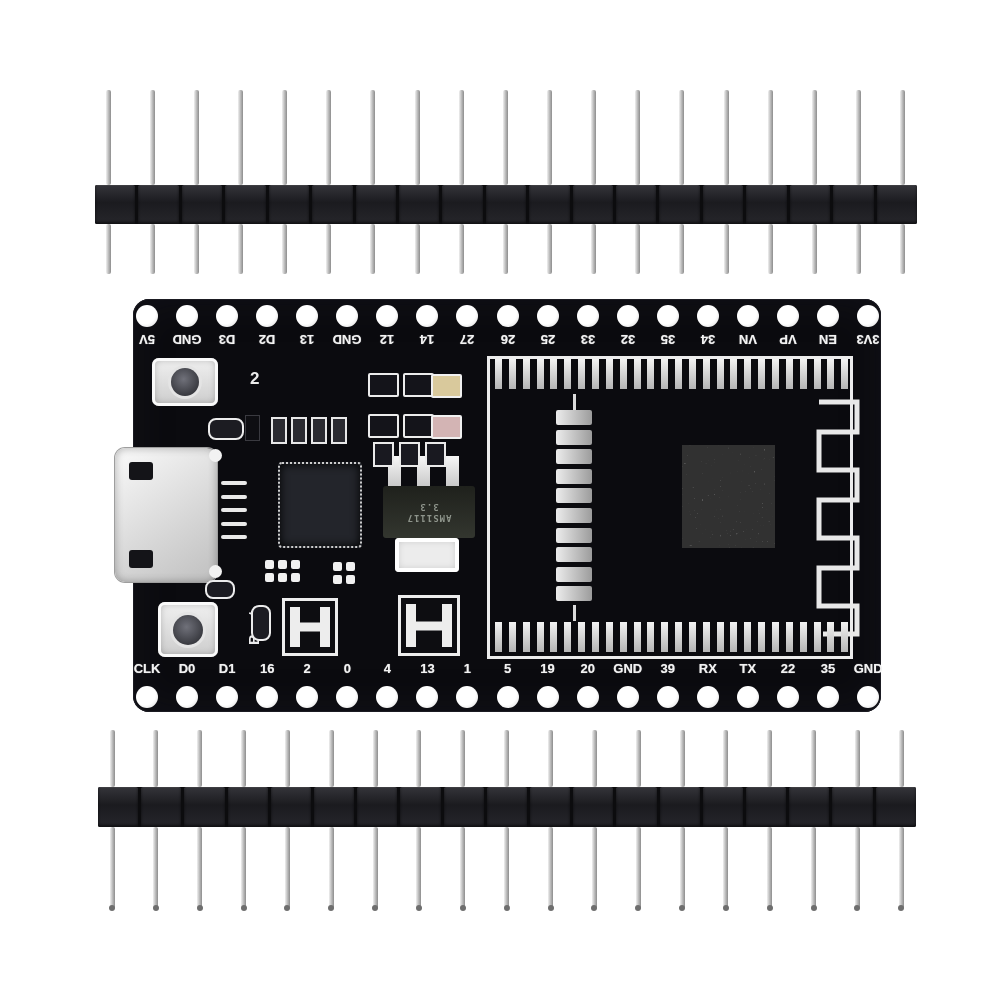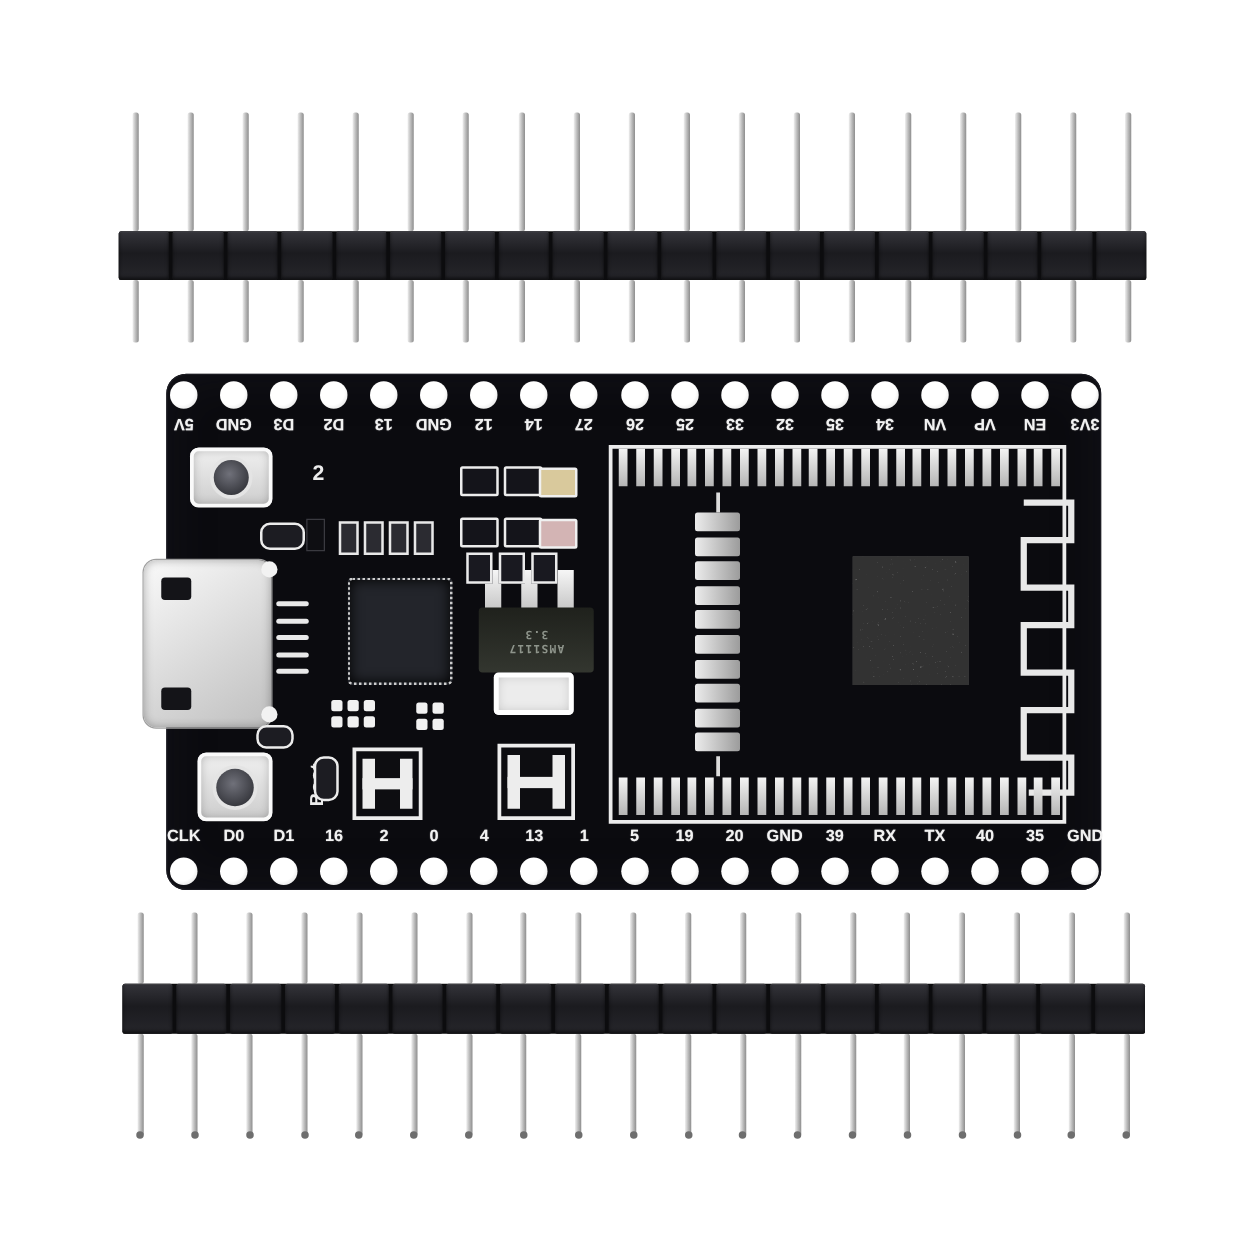--- a/index.html
+++ b/index.html
@@ -331,21 +331,21 @@
       <div class="plabel" style="left: 434.66px; top: 361px;">20</div>
       <div class="pad" style="left: 483.72px; top: 387px;"></div>
       <div class="plabel" style="left: 474.72px; top: 361px;">GND</div>
       <div class="pad" style="left: 523.78px; top: 387px;"></div>
       <div class="plabel" style="left: 514.78px; top: 361px;">39</div>
       <div class="pad" style="left: 563.84px; top: 387px;"></div>
       <div class="plabel" style="left: 554.84px; top: 361px;">RX</div>
       <div class="pad" style="left: 603.9px; top: 387px;"></div>
       <div class="plabel" style="left: 594.9px; top: 361px;">TX</div>
       <div class="pad" style="left: 643.96px; top: 387px;"></div>
-      <div class="plabel" style="left: 634.96px; top: 361px;">40</div>
+      <div class="plabel" style="left: 634.96px; top: 361px;">22</div>
       <div class="pad" style="left: 684.02px; top: 387px;"></div>
       <div class="plabel" style="left: 675.02px; top: 361px;">35</div>
       <div class="pad" style="left: 724.08px; top: 387px;"></div>
       <div class="plabel" style="left: 715.08px; top: 361px;">GND</div>
       <div class="mpad" style="left: 362px; top: 60px;"></div>
       <div class="mpad" style="left: 375.85px; top: 60px;"></div>
       <div class="mpad" style="left: 389.7px; top: 60px;"></div>
       <div class="mpad" style="left: 403.55px; top: 60px;"></div>
       <div class="mpad" style="left: 417.4px; top: 60px;"></div>
       <div class="mpad" style="left: 431.25px; top: 60px;"></div>

